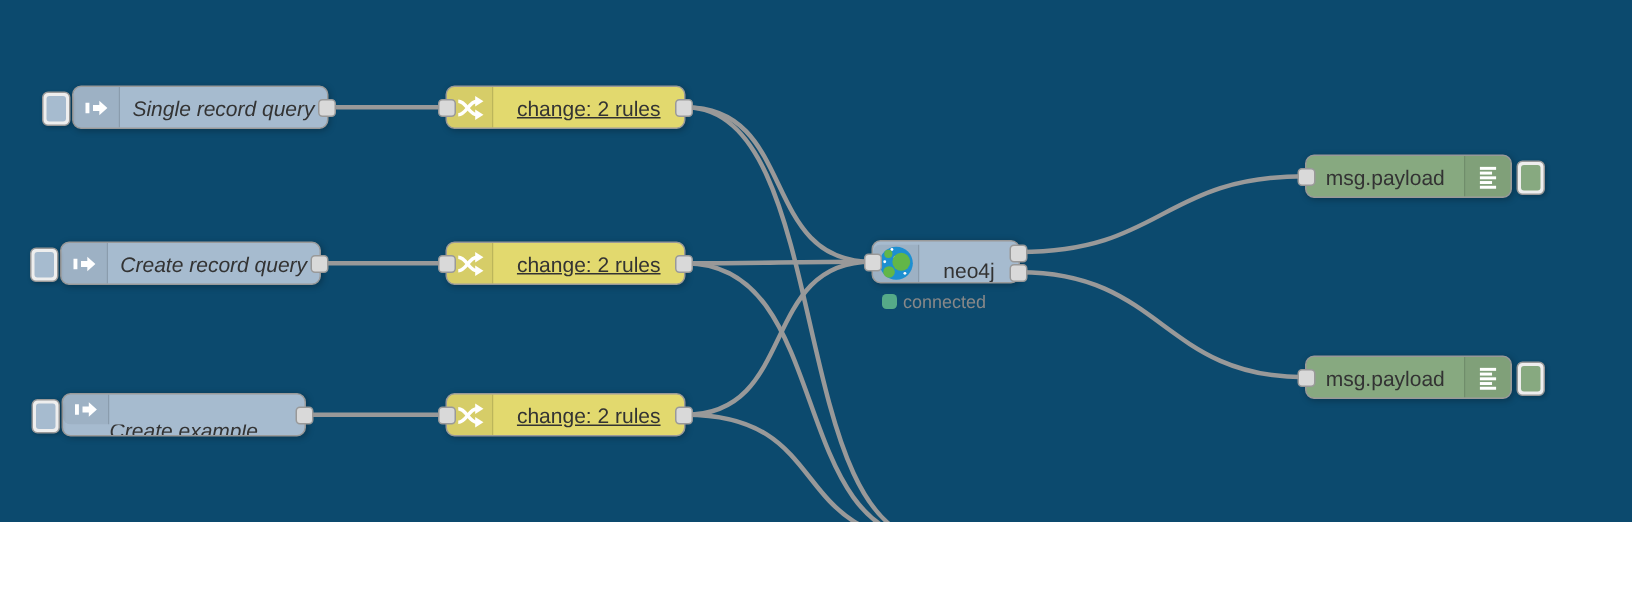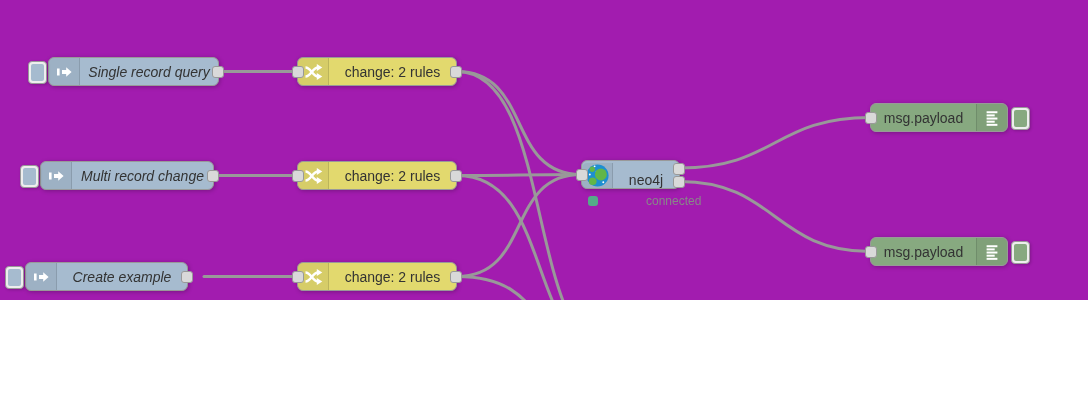--- a/index.html
+++ b/index.html
@@ -1,31 +1,31 @@
 <!DOCTYPE html>
 <html><head>
 <meta charset="utf-8">
 <style>
   html,body{margin:0;padding:0;background:#fff;}
   .canvas{
-    position:relative;width:1088px;height:300px;background:#a21caf;
+    position:relative;width:1088px;height:348px;background:#0c4a6e;
     overflow:hidden;font-family:"Liberation Sans",sans-serif;
   }
   .wires{position:absolute;left:0;top:0;width:1088px;height:400px;}
   .wire{fill:none;stroke:#999;stroke-width:3;stroke-linecap:round;}
 
   .node{
     position:absolute;height:29px;box-sizing:border-box;
     border:1px solid #999;border-radius:6px;
     box-shadow:1px 1px 4px rgba(0,0,0,0.25);
     display:flex;align-items:stretch;
     font-size:14px;color:#333;
   }
   .node-inject,.node-neo4j{background:#a6bbcf;}
-  .node-change{background:#e2d96e;}
+  .node-change{background:#e2d96e;text-decoration:underline;}
   .node-debug{background:#87a980;}
 
   .icon-region{
     width:30px;display:flex;align-items:center;justify-content:center;
     background:rgba(0,0,0,0.05);
   }
   .icon-region.left{border-right:1px solid rgba(0,0,0,0.12);border-radius:5px 0 0 5px;}
   .icon-region.right{border-left:1px solid rgba(0,0,0,0.12);border-radius:0 5px 5px 0;}
 
   .node-label{
@@ -49,21 +49,21 @@
     box-shadow:1px 1px 3px rgba(0,0,0,0.2);
   }
   .side-button.left{left:-21px;}
   .side-button.right{right:-23px;}
   .btn-inner{width:100%;height:100%;border-radius:2px;}
   .btn-inner.blue{background:#a6bbcf;}
   .btn-inner.green{background:#87a980;}
 
   .status{
     position:absolute;left:6px;top:33px;display:flex;align-items:center;
-    font-size:12px;color:#888;white-space:nowrap;gap:44px;
+    font-size:12px;color:#888;white-space:nowrap;
   }
   .status-dot{
     width:10px;height:10px;border-radius:3px;background:#55aa88;margin-right:4px;
   }
 </style>
 </head>
 <body>
 
 <div class="canvas">
 
@@ -96,25 +96,25 @@
 
   <div class="node node-inject" style="left:40px;top:161px;width:174px;">
     <div class="side-button left">
         <div class="btn-inner blue"></div>
       </div>
     <div class="icon-region left">
       <svg width="20" height="20" viewBox="0 0 20 20">
           <path d="M3 6.5 h2.6 v7 H3 z M8 8 h4.2 V5.2 L17.6 10 L12.2 14.8 V12 H8 z" fill="#fff"></path>
         </svg>
     </div>
-    <span class="node-label italic">Multi record change</span>
-    <div class="port out"></div>
-  </div>
-
-  <div class="node node-inject" style="left:25px;top:262px;width:163px;">
+    <span class="node-label italic">Create record query</span>
+    <div class="port out"></div>
+  </div>
+
+  <div class="node node-inject" style="left:41px;top:262px;width:163px;flex-direction:column;">
     <div class="side-button left">
         <div class="btn-inner blue"></div>
       </div>
     <div class="icon-region left">
       <svg width="20" height="20" viewBox="0 0 20 20">
           <path d="M3 6.5 h2.6 v7 H3 z M8 8 h4.2 V5.2 L17.6 10 L12.2 14.8 V12 H8 z" fill="#fff"></path>
         </svg>
     </div>
     <span class="node-label italic">Create example</span>
     <div class="port out"></div>

